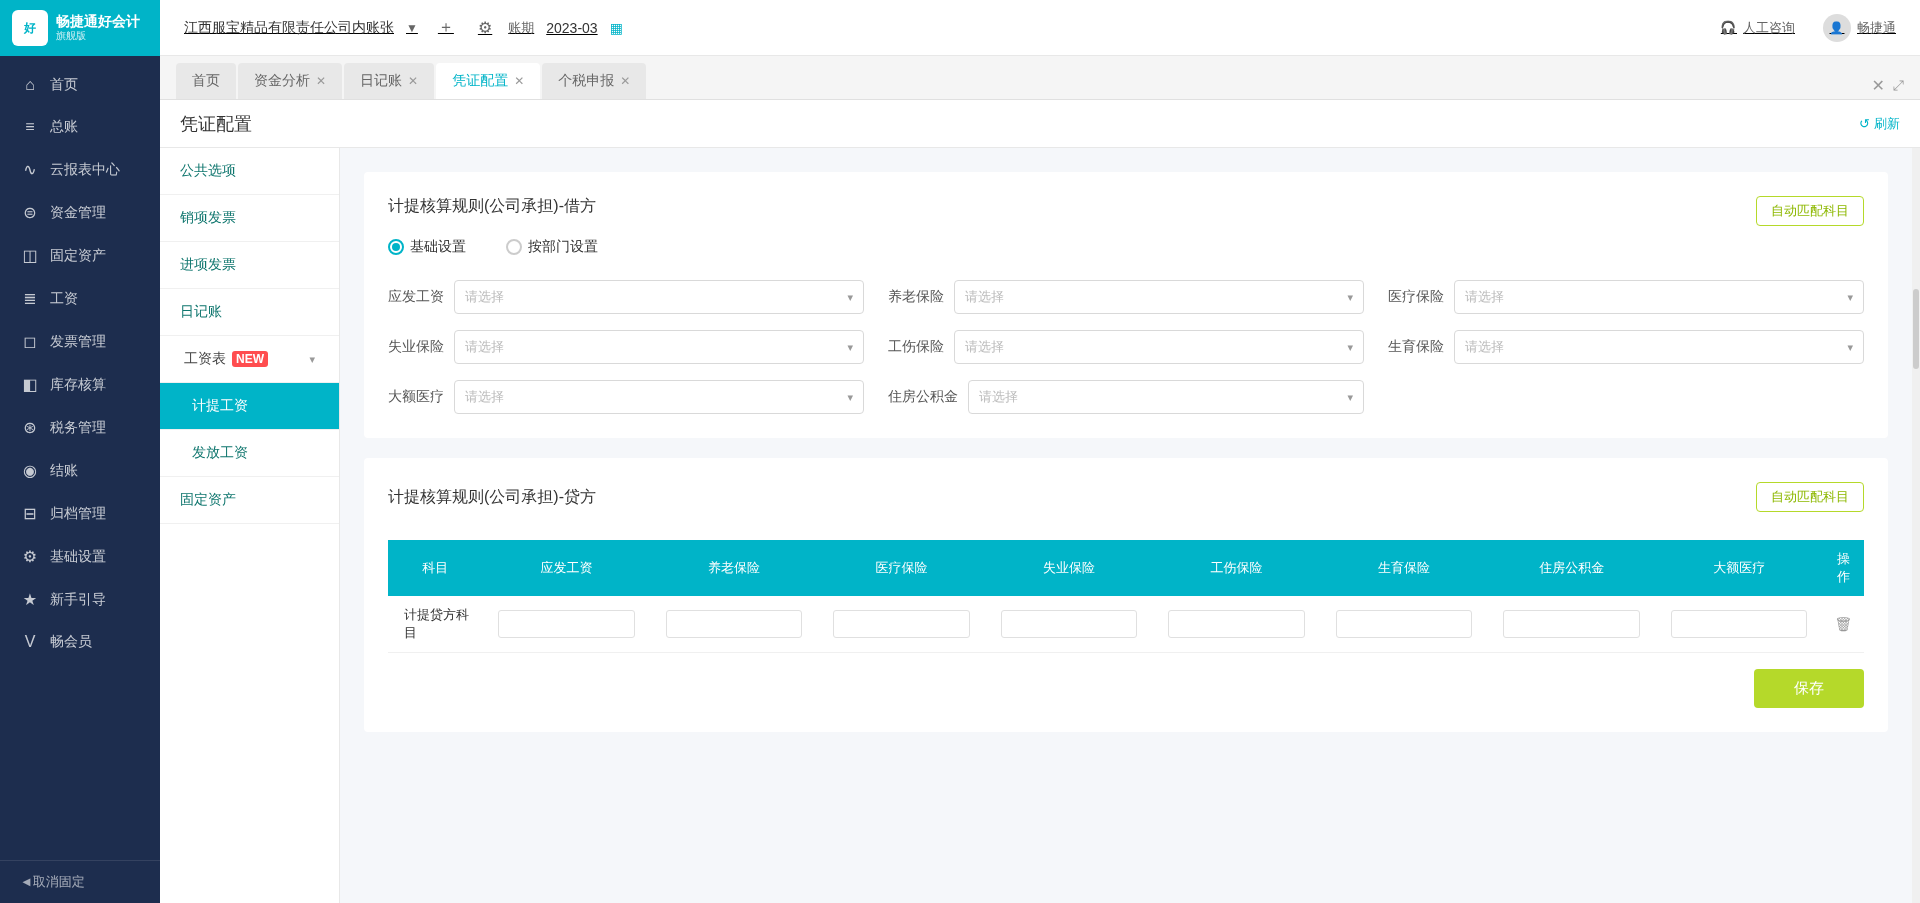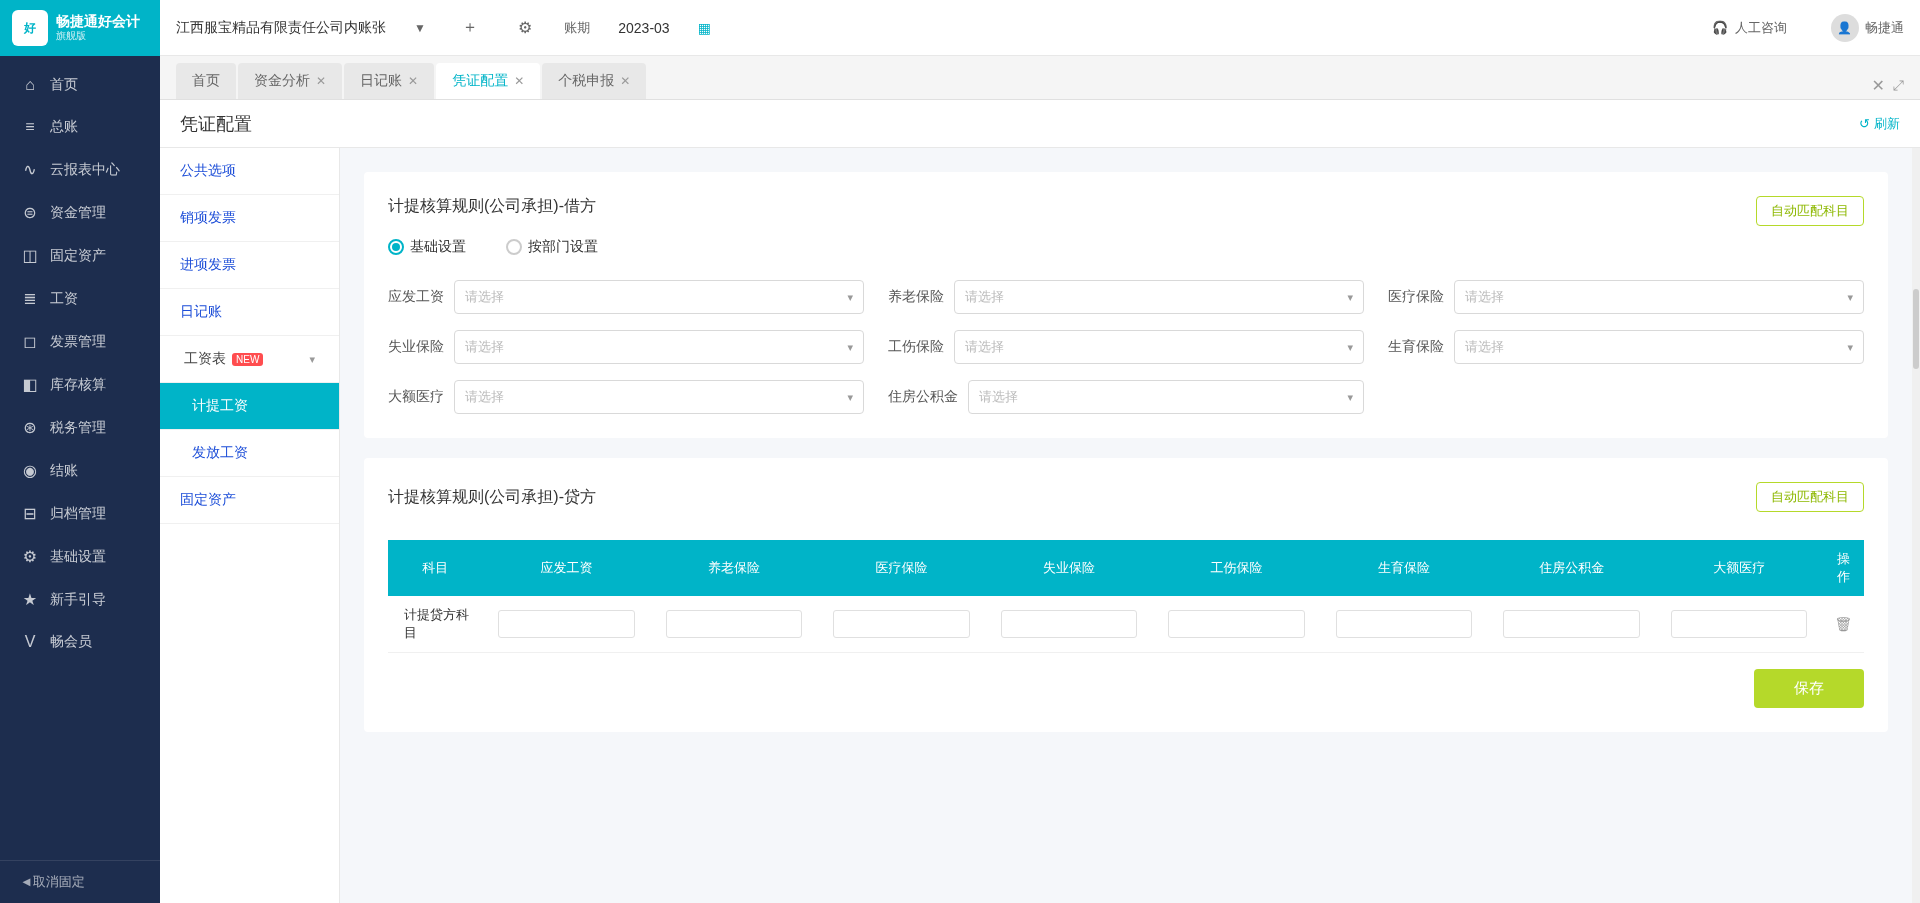--- a/index.html
+++ b/index.html
@@ -43,22 +43,23 @@
       font-size: 13px; display: flex; align-items: center; gap: 6px;
       border-top: 1px solid rgba(255,255,255,0.1);
     }
 
     
     .main { flex: 1; display: flex; flex-direction: column; overflow: hidden; }
 
     
     .topbar {
       height: 56px; background: white; display: flex; align-items: center;
-      padding: 0 16px; gap: 28px; border-bottom: 1px solid #e8e8e8;
+      padding: 0 24px; gap: 12px; border-bottom: 1px solid #e8e8e8;
       flex-shrink: 0;
+      text-decoration: underline;
     }
     .topbar-company { font-size: 14px; color: #333; }
     .topbar-dropdown { color: #666; cursor: pointer; font-size: 12px; }
     .topbar-add { color: #666; cursor: pointer; font-size: 16px; padding: 4px 8px; }
     .topbar-settings { color: #666; cursor: pointer; font-size: 16px; padding: 4px; }
     .topbar-period { color: #666; font-size: 13px; }
     .topbar-period-val { color: #333; font-weight: 500; }
     .topbar-cal { color: #00b4c8; cursor: pointer; }
     .topbar-spacer { flex: 1; }
     .topbar-service { display: flex; align-items: center; gap: 6px; color: #666; font-size: 13px; cursor: pointer; }
@@ -89,32 +90,32 @@
     }
     .page-title { font-size: 18px; font-weight: 500; color: #333; }
     .page-refresh { color: #00b4c8; cursor: pointer; font-size: 13px; display: flex; align-items: center; gap: 4px; }
 
     
     .content-layout { flex: 1; display: flex; overflow: hidden; }
 
     
     .left-nav { width: 180px; background: white; border-right: 1px solid #e8e8e8; overflow-y: auto; flex-shrink: 0; }
     .left-nav-item {
-      padding: 14px 20px; cursor: pointer; font-size: 14px; color: #1d4ed8;
+      padding: 14px 20px; cursor: pointer; font-size: 14px; color: #0f766e;
       border-bottom: 1px solid #f0f0f0; transition: background 0.2s;
     }
     .left-nav-item.active { background: #00b4c8; color: white; }
     .left-nav-item.sub { padding-left: 32px; }
     .left-nav-group {
       display: flex; align-items: center; justify-content: space-between;
       padding: 14px 24px; cursor: pointer; font-size: 14px; color: #444;
       border-bottom: 1px solid #f0f0f0;
     }
     .left-nav-group-label { display: flex; align-items: center; gap: 6px; }
-    .new-badge { background: #ff4d4f; color: white; font-size: 10px; padding: 1px 4px; border-radius: 3px; font-weight: normal; }
+    .new-badge { background: #ff4d4f; color: white; font-size: 12px; padding: 1px 4px; border-radius: 3px; font-weight: bold; }
 
     
     .main-panel { flex: 1; overflow-y: auto; padding: 24px; background: #f5f7fa; }
 
     
     .section-card { background: white; border-radius: 4px; padding: 24px; margin-bottom: 20px; }
     .section-title { font-size: 16px; font-weight: 400; color: #333; margin-bottom: 12px; }
     .section-note { color: #ff8c00; font-size: 13px; margin-bottom: 16px; }
 
     

